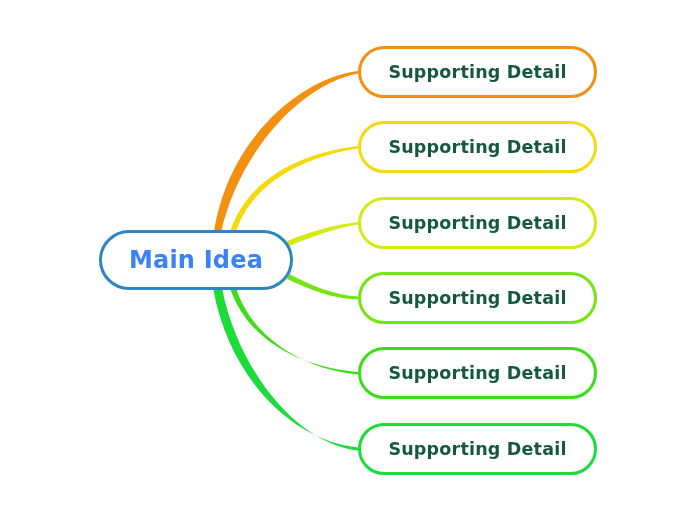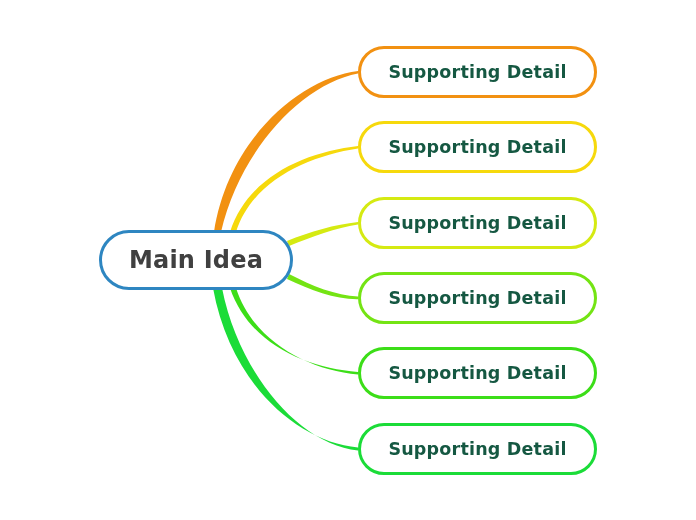--- a/index.html
+++ b/index.html
@@ -71,21 +71,21 @@
   <svg class="connector-layer" viewBox="0 0 696 520" xmlns="http://www.w3.org/2000/svg">
     <path d="M214,232 C228,140 300,78 358,71 L358,73.5 C302,84 240,150 221,232 Z" fill="#F29111"></path>
     <path d="M230,232 C248,176 306,152 358,146 L358,148.5 C308,156 252,181 236,232 Z" fill="#F6D90C"></path>
     <path d="M287,241 C310,231.5 335,224.5 358,222 L358,224.5 C336,228 312,236.5 289,246 Z" fill="#D5EA12"></path>
     <path d="M289,274 C312,286 336,295.5 358,296.5 L358,299.2 C335,299.5 311,290 287,279 Z" fill="#74E414"></path>
     <path d="M230,288 C249,344 306,368 358,372 L358,374.5 C308,370 253,341 236,288 Z" fill="#3CDE18"></path>
     <path d="M213,288 C230,382 296,442 358,447.5 L358,450.5 C300,445 239,374 222,288 Z" fill="#1BDC38"></path>
   </svg>
 
   <div class="node main-node" style="border-color: rgb(46, 134, 193);">
-    <span class="label" style="color: #404040;">Main Idea</span>
+    <span class="label" style="color: #3b82f6;">Main Idea</span>
   </div>
 
   <div class="node detail-node pos-0" style="border-color: rgb(242, 145, 17);">
     <span class="label" style="color: rgb(21, 88, 66);">Supporting Detail</span>
   </div>
 
   <div class="node detail-node pos-1" style="border-color: rgb(246, 217, 12);">
     <span class="label" style="color: rgb(21, 88, 66);">Supporting Detail</span>
   </div>
 

